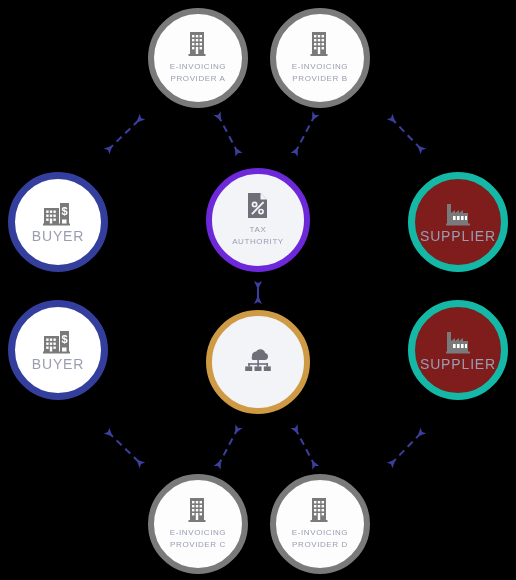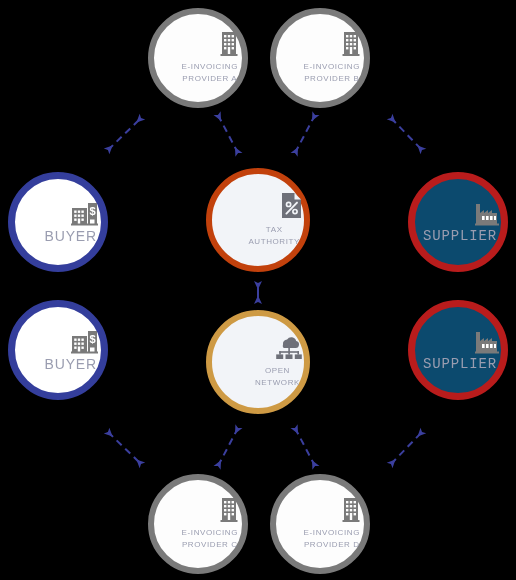--- a/index.html
+++ b/index.html
@@ -27,21 +27,21 @@
     width: 516px;
     height: 580px;
     pointer-events: none;
   }
   .node {
     position: absolute;
     box-sizing: border-box;
     border-radius: 50%;
     display: flex;
     flex-direction: column;
-    align-items: flex-end;
+    align-items: center;
     justify-content: center;
     text-align: center;
   }
   .node-icon {
     display: block;
     line-height: 0;
     margin-bottom: 4px;
   }
   .node-label {
     font-size: 14px;
@@ -67,28 +67,27 @@
   }
   .node.buyer {
     width: 100px;
     height: 100px;
     border: 7px solid #343e9c;
     background: #ffffff;
   }
   .node.supplier {
     width: 100px;
     height: 100px;
-    border: 7px solid #b91c1c;
-    background: #0c4a6e;
-    font-family: Liberation Mono, monospace;
+    border: 7px solid #14b8a6;
+    background: #7f1d1d;
   }
   .node.tax-authority {
     width: 104px;
     height: 104px;
-    border: 6px solid #c2410c;
+    border: 6px solid #6d28d9;
     background: #f2f4f8;
   }
   .node.open-network {
     width: 104px;
     height: 104px;
     border: 6px solid #ce9a44;
     background: #f2f4f8;
   }
 
   
@@ -293,22 +292,20 @@
         <rect x="14.3" y="13" width="1.6" height="3.6" fill="#6e7079"></rect>
         <rect x="5.2" y="16.2" width="19.8" height="1.6" fill="#6e7079"></rect>
         <rect x="5.2" y="16.2" width="1.6" height="3.4" fill="#6e7079"></rect>
         <rect x="14.3" y="16.2" width="1.6" height="3.4" fill="#6e7079"></rect>
         <rect x="23.4" y="16.2" width="1.6" height="3.4" fill="#6e7079"></rect>
         <rect x="2.2" y="19.4" width="7" height="4.6" fill="#6e7079"></rect>
         <rect x="11.5" y="19.4" width="7" height="4.6" fill="#6e7079"></rect>
         <rect x="20.8" y="19.4" width="7" height="4.6" fill="#6e7079"></rect>
       </svg>
     </span>
-    <span class="node-label two-line">OPEN
-NETWORK</span>
   </div>
 
   <div class="node provider" id="node-provider-c">
     <span class="node-icon">
       <svg width="24" height="26" viewBox="0 0 24 26" xmlns="http://www.w3.org/2000/svg">
         <rect x="4" y="1" width="14" height="22" fill="#7a7a7a"></rect>
         <rect x="2.5" y="23" width="17" height="2" fill="#7a7a7a"></rect>
         <g fill="#fdfdfd">
           <rect x="6" y="4" width="2.4" height="2.4"></rect>
             <rect x="9.8" y="4" width="2.4" height="2.4"></rect>

